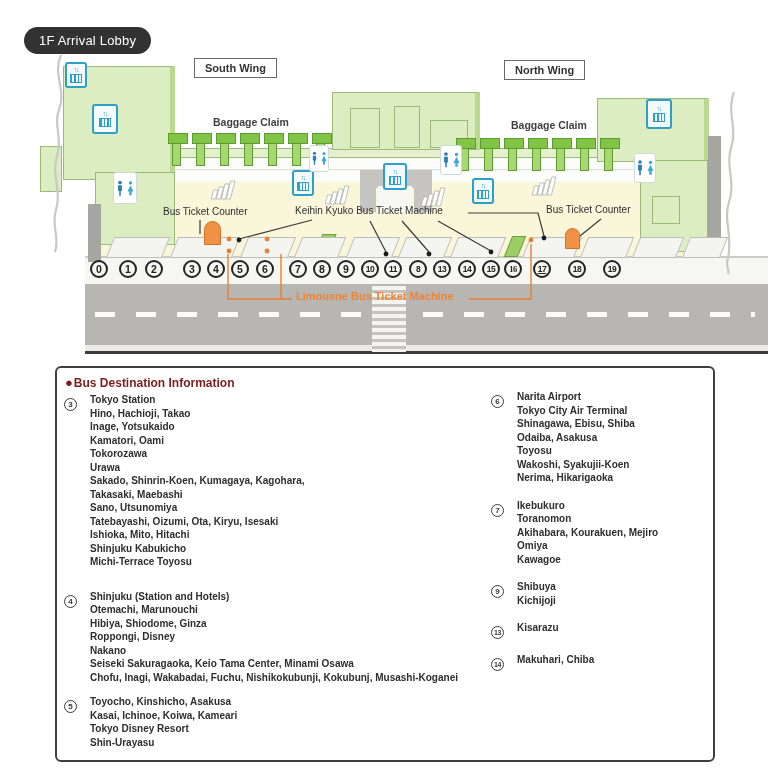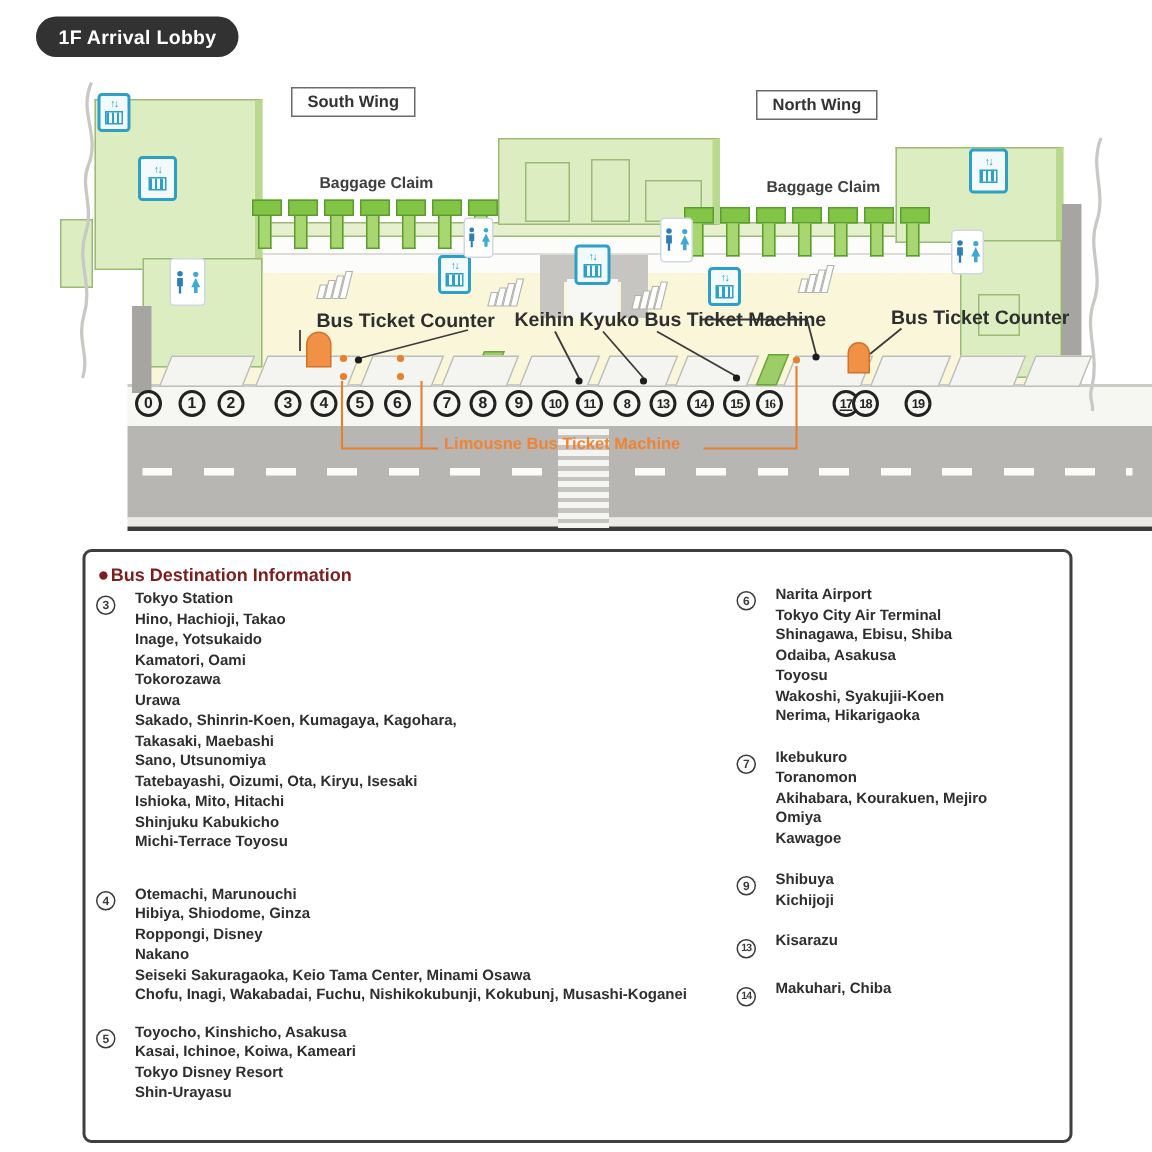--- a/index.html
+++ b/index.html
@@ -1,21 +1,21 @@
 <!DOCTYPE html>
 <html><head>
 <meta charset="utf-8">
 <style>
   * { box-sizing: border-box; margin: 0; padding: 0; }
   html,body { width:768px; height:768px; background:#fff; font-family:"Liberation Sans", sans-serif; overflow:hidden; }
   #stage { position:relative; width:768px; height:768px; }
 
   
-  #lobby-badge { position:absolute; left:24px; top:11px; background:#323232; color:#fff;
-    font-size:13px; font-weight:bold; padding:6px 15px; border-radius:15px; z-index:9; letter-spacing:.2px; }
+  #lobby-badge { position:absolute; left:24px; top:27px; background:#323232; color:#fff;
+    font-size:13px; font-weight:normal; padding:6px 15px; border-radius:15px; z-index:9; letter-spacing:.2px; }
 
   
   #map { position:absolute; left:0; top:0; width:768px; height:362px;padding-left:13px; }
 
   .blk { position:absolute; background:#dcedc1; border:1px solid #9cba77; z-index:2; }
   .blk-outline { position:absolute; border:1px solid #9cba77; z-index:3; }
   .gray-blk { position:absolute; background:#a6a5a1; z-index:2; }
 
   #corridor { position:absolute; left:150px; top:156px; width:510px; height:28px; background:#fcfcfa;
     border-top:1px solid #c9c9c4; border-bottom:1px solid #c9c9c4; z-index:1;
@@ -52,21 +52,21 @@
   .icon-box .arrows { font-size:7px; font-weight:bold; color:#2e9fc6; line-height:6px; letter-spacing:-1px; }
   .icon-box .cage { width:12px; height:9px; border:1px solid #2e9fc6;
     background:repeating-linear-gradient(90deg,#2e9fc6 0 1.5px, rgba(0,0,0,0) 1.5px 3.5px); }
   .icon-wc { position:absolute; background:#fff; border:1px solid #cfd8dc; border-radius:3px;
     display:flex; align-items:center; justify-content:center; gap:2px; z-index:5; }
 
   
   .wing-box { position:absolute; background:#fff; border:1.5px solid #6a6a6a; padding:3px 10px;
     font-size:11px; font-weight:bold; color:#333; z-index:7; }
   .map-label { position:absolute; font-size:10.5px; font-weight:bold; color:#3f3f3f; z-index:7; white-space:nowrap; }
-  .small-label { position:absolute; font-size:13px; font-weight:bold; color:#2e2e2e; z-index:7; white-space:nowrap;margin-left:48px; }
+  .small-label { position:absolute; font-size:10px; font-weight:normal; color:#2e2e2e; z-index:7; white-space:nowrap; }
   #limousine-label { position:absolute; left:296px; top:290px; font-size:11px; font-weight:bold; color:#ee8434; z-index:7; white-space:nowrap; }
 
   .stop-circle { position:absolute; top:260px; width:18px; height:18px; border:2px solid #222;
     border-radius:50%; background:#f6f6f3; color:#222; font-weight:bold; font-size:10.5px;
     line-height:14px; text-align:center; z-index:4; }
   .stop-circle.two { font-size:8.5px; letter-spacing:-0.5px; }
 
   #map-overlay { position:absolute; left:0; top:0; z-index:6; pointer-events:none; }
 
   
@@ -259,21 +259,21 @@
       <div class="stop-circle" style="left: 289px;">7</div>
       <div class="stop-circle" style="left: 313px;">8</div>
       <div class="stop-circle" style="left: 337px;">9</div>
       <div class="stop-circle two" style="left: 361px;">10</div>
       <div class="stop-circle two" style="left: 384px;">11</div>
       <div class="stop-circle two" style="left: 409px;">8</div>
       <div class="stop-circle two" style="left: 433px;">13</div>
       <div class="stop-circle two" style="left: 458px;">14</div>
       <div class="stop-circle two" style="left: 482px;">15</div>
       <div class="stop-circle two" style="left: 504px; font-family: Liberation Serif, serif;">16</div>
-      <div class="stop-circle two" style="left: 555px; text-decoration: underline;">17</div>
+      <div class="stop-circle two" style="left: 533px; text-decoration: underline;">17</div>
       <div class="stop-circle two" style="left: 568px;">18</div>
       <div class="stop-circle two" style="left: 603px;">19</div>
       <div class="carousel" style="left: 168px; top: 133px;">
         <div class="car-top"></div>
         <div class="car-stem"></div>
       </div>
       <div class="carousel" style="left: 192px; top: 133px;">
         <div class="car-top"></div>
         <div class="car-stem"></div>
       </div>
@@ -355,20 +355,21 @@
             <div class="dest-line">Sano, Utsunomiya</div>
             <div class="dest-line">Tatebayashi, Oizumi, Ota, Kiryu, Isesaki</div>
             <div class="dest-line">Ishioka, Mito, Hitachi</div>
             <div class="dest-line">Shinjuku Kabukicho</div>
             <div class="dest-line">Michi-Terrace Toyosu</div>
           </div>
         </div>
         <div class="dest-group">
           <div class="dest-num"><span class="num-circle">4</span></div>
           <div class="dest-lines">
+            <div class="dest-line">Shinjuku (Station and Hotels)</div>
             <div class="dest-line">Otemachi, Marunouchi</div>
             <div class="dest-line">Hibiya, Shiodome, Ginza</div>
             <div class="dest-line">Roppongi, Disney</div>
             <div class="dest-line">Nakano</div>
             <div class="dest-line">Seiseki Sakuragaoka, Keio Tama Center, Minami Osawa</div>
             <div class="dest-line">Chofu, Inagi, Wakabadai, Fuchu, Nishikokubunji, Kokubunj, Musashi-Koganei</div>
           </div>
         </div>
         <div class="dest-group">
           <div class="dest-num"><span class="num-circle">5</span></div>

